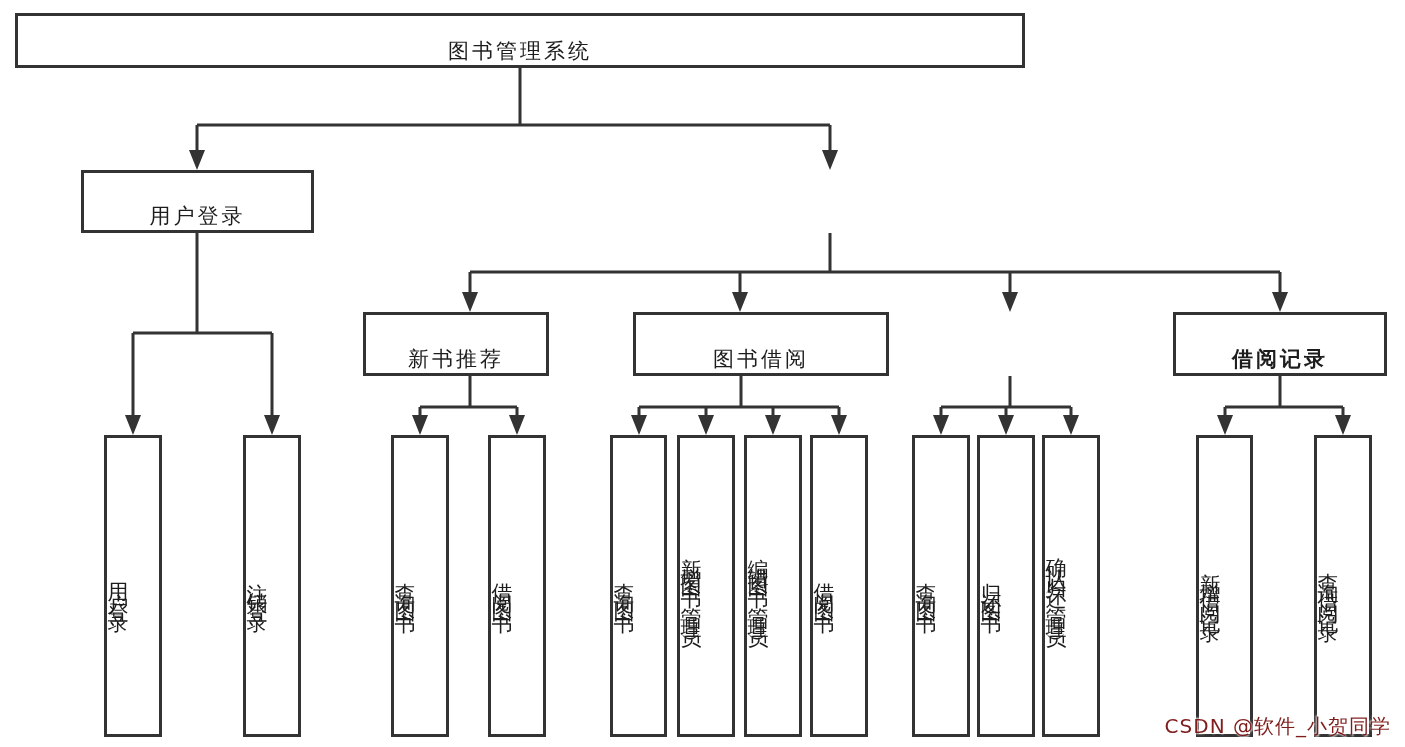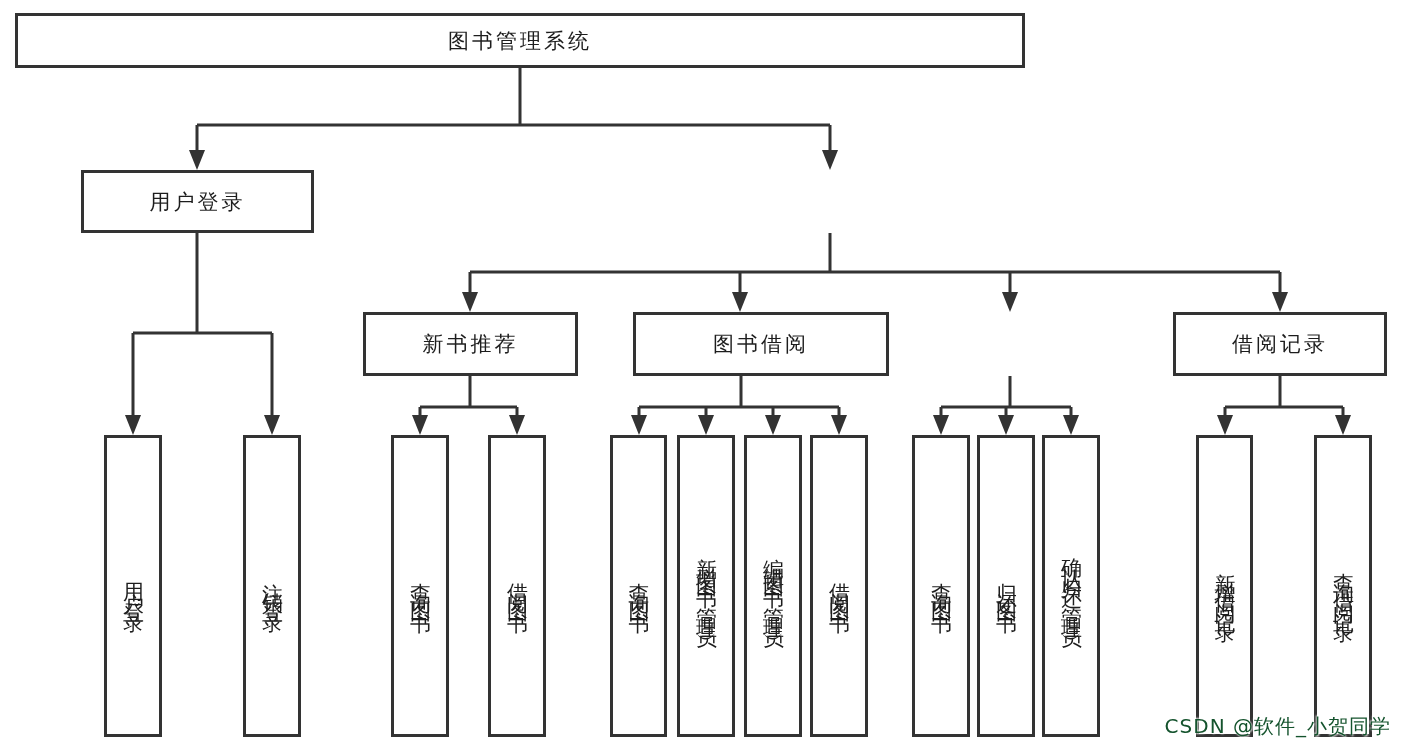--- a/index.html
+++ b/index.html
@@ -31,21 +31,21 @@
   svg.connectors polygon {
     fill: #333333;
     stroke: none;
   }
   .box {
     position: absolute;
     box-sizing: border-box;
     border: 3px solid #333333;
     background: #ffffff;
     display: flex;
-    align-items: center;
+    align-items: flex-end;
     justify-content: center;
     text-align: center;
   }
   .root-box {
     left: 15px;
     top: 13px;
     width: 1010px;
     height: 55px;
     font-size: 21px;
     letter-spacing: 3px;
@@ -68,21 +68,21 @@
   }
   .leaf span {
     display: inline-block;
   }
   .watermark {
     position: absolute;
     right: 14px;
     bottom: 7px;
     font-size: 20px;
     letter-spacing: 1px;
-    color: #14532d;
+    color: #7f1d1d;
     text-shadow: 1px 1px 2px #ffffff, -1px -1px 2px #ffffff;
     white-space: nowrap;
     z-index: 5;
   }
 </style>
 </head>
 <body>
 
 <div class="canvas">
 
@@ -137,27 +137,27 @@
   </svg>
 
   <div class="box root-box">
     <span>图书管理系统</span>
   </div>
 
   <div class="box node-box lvl2" style="left:81px;width:233px;">
     <span>用户登录</span>
   </div>
 
-  <div class="box node-box lvl3" style="left:363px;width:215px;">
+  <div class="box node-box lvl3" style="left:363px;width:186px;">
     <span>新书推荐</span>
   </div>
   <div class="box node-box lvl3" style="left:633px;width:256px;">
     <span>图书借阅</span>
   </div>
-  <div class="box node-box lvl3" style="left:1173px;width:214px;">
+  <div class="box node-box lvl3" style="left:1173px;width:214px;font-weight:bold;">
     <span>借阅记录</span>
   </div>
 
   <div class="box leaf" style="left:104px;width:58px;">
     <span>用户登录</span>
   </div>
   <div class="box leaf" style="left:243px;width:58px;">
     <span>注销登录</span>
   </div>
 

